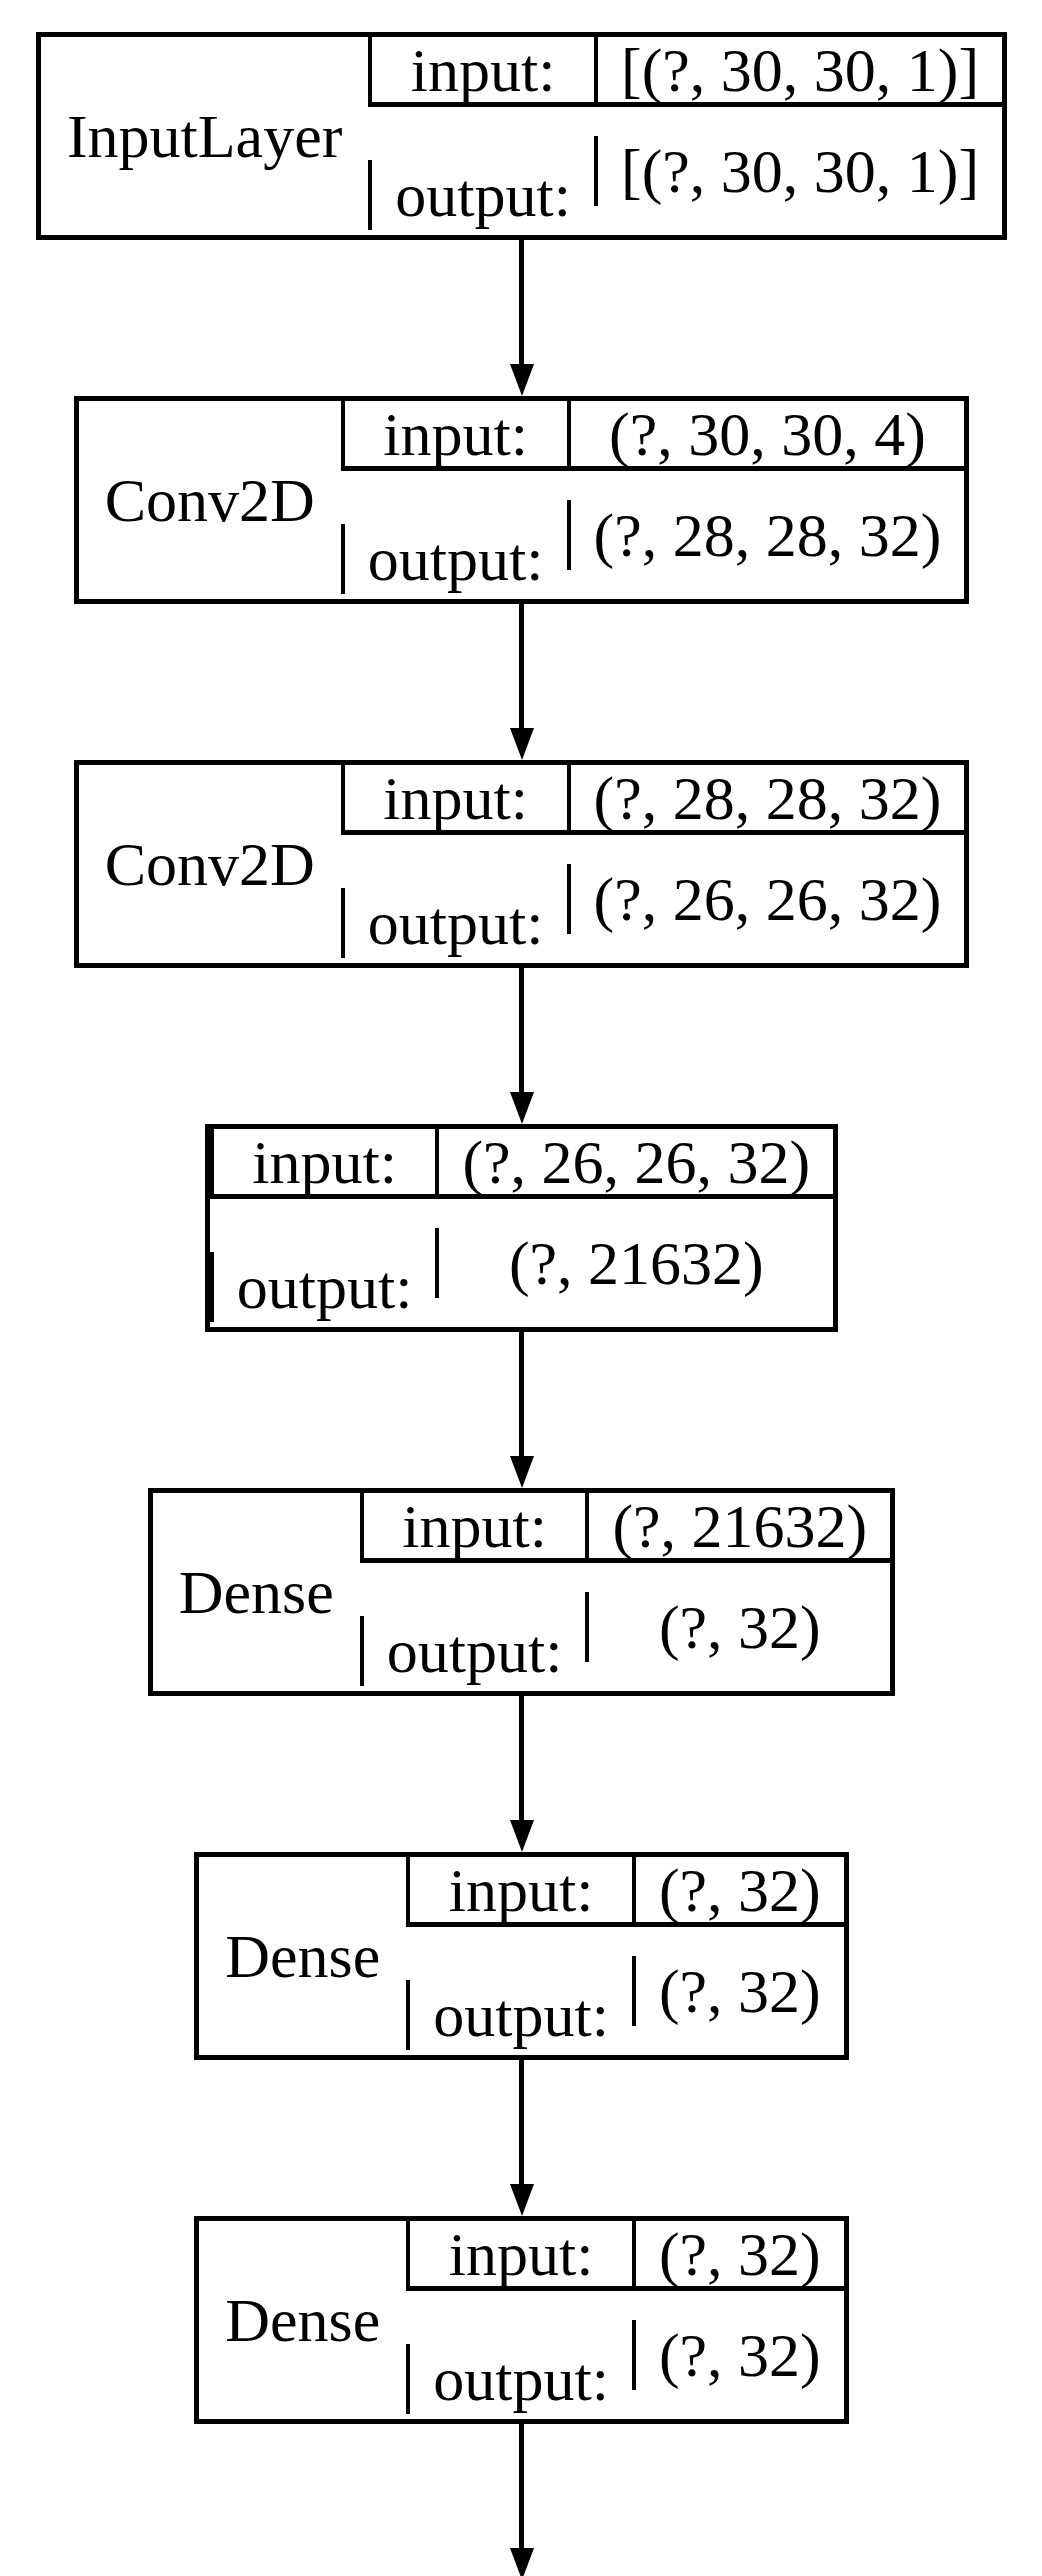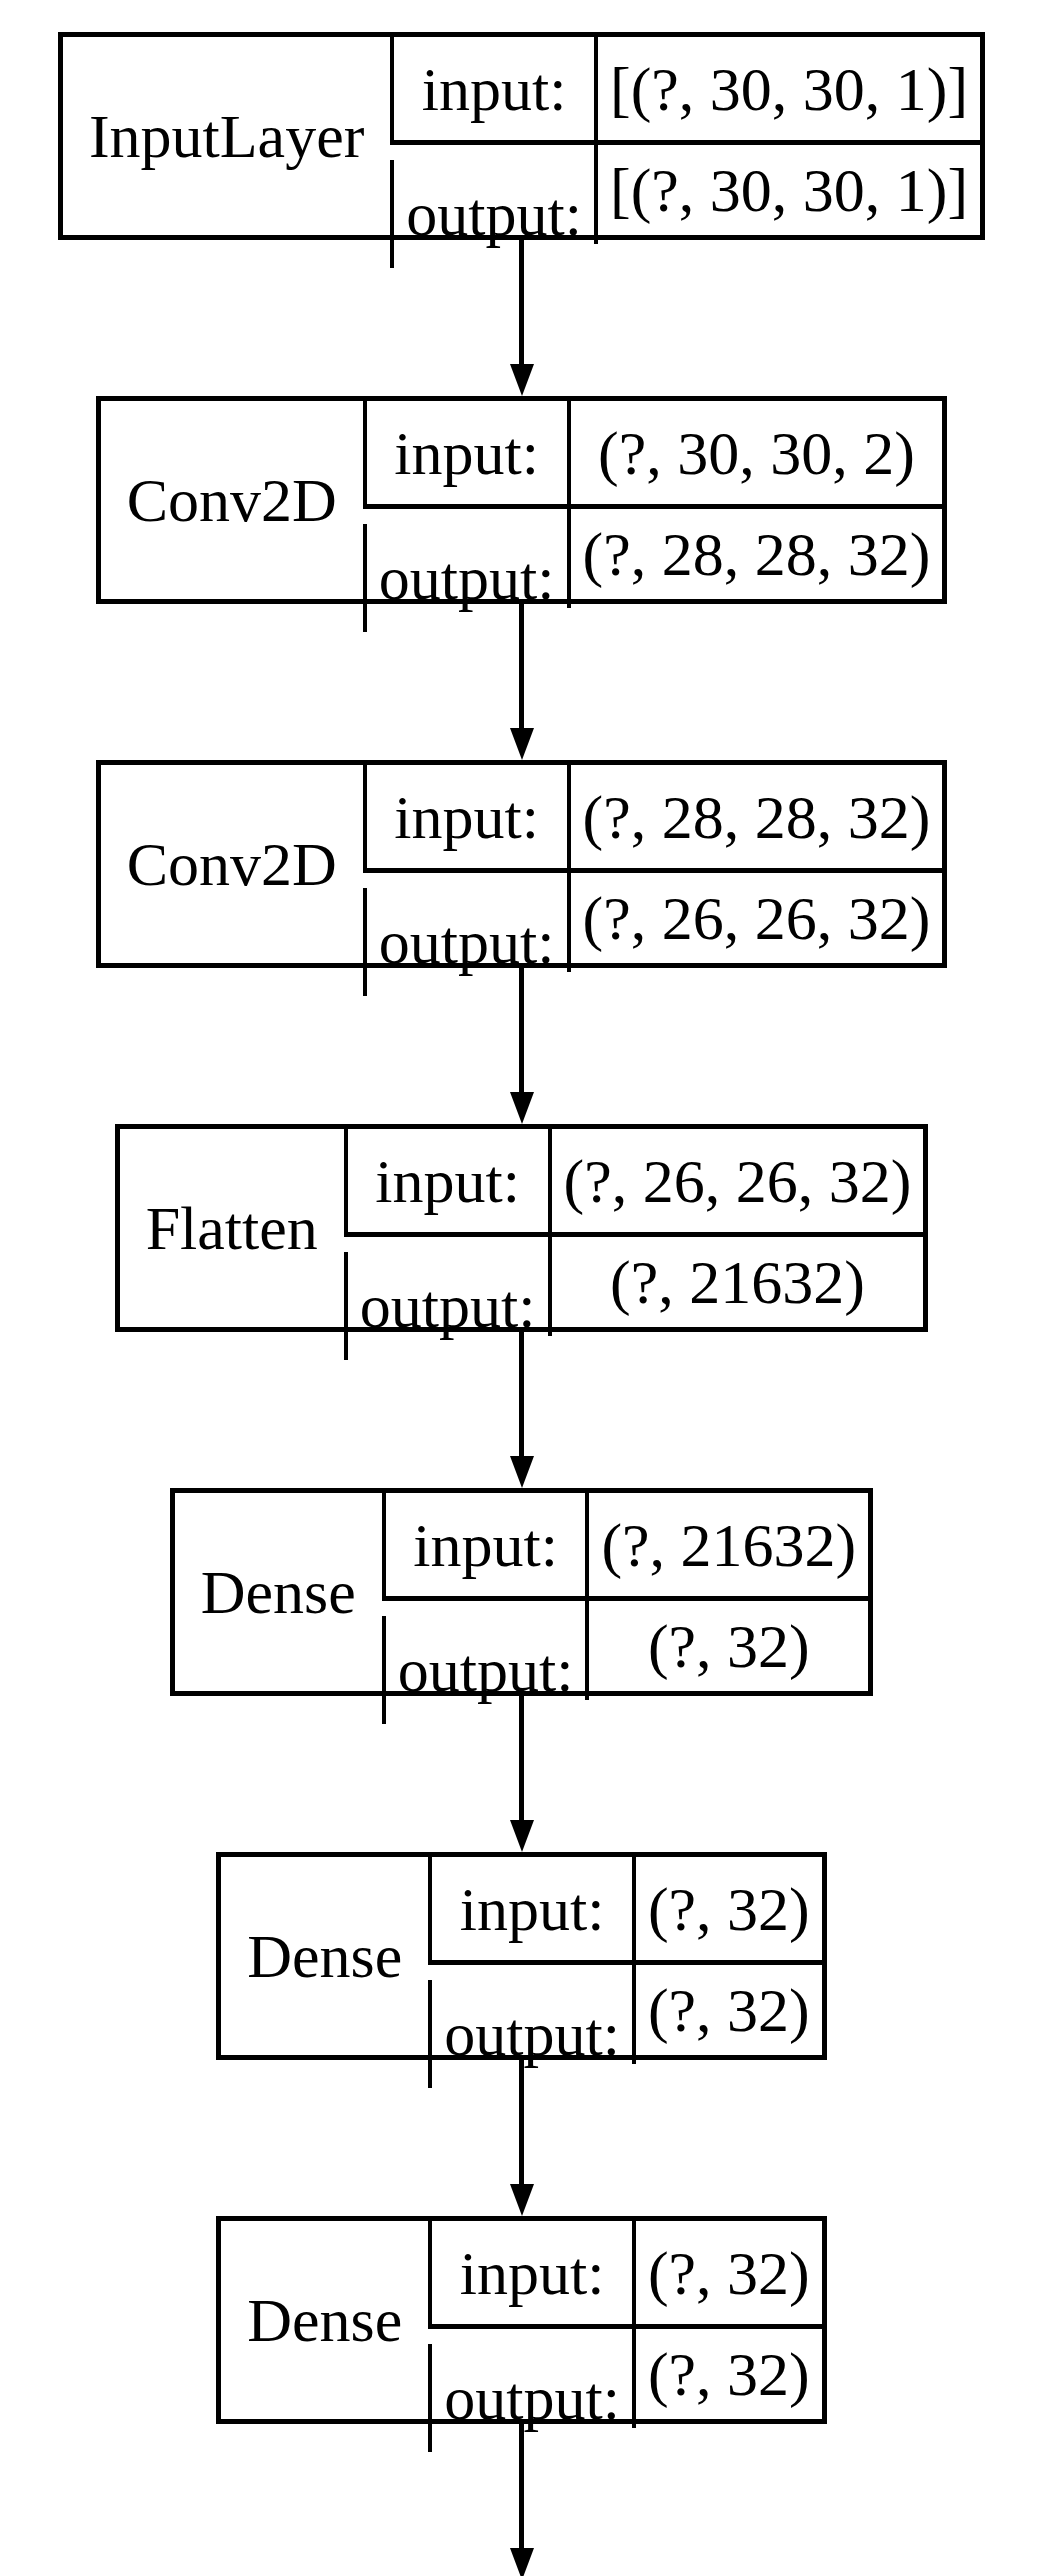--- a/index.html
+++ b/index.html
@@ -27,23 +27,23 @@
     grid-template-rows: 99px 99px;
     border: 5.2px solid #000000;
     background: #ffffff;
   }
   .cell {
     display: flex;
     align-items: center;
     justify-content: center;
     font-size: 62px;
     line-height: 1;
-    height: 108px;
+    height: 70px;
     box-sizing: border-box;
-    padding: 0 12px;
+    padding: 0 23px;
     white-space: nowrap;
   }
   .name-cell {
     grid-column: 1;
     grid-row: 1 / 3;
     height: auto;
     padding: 0 26px;
   }
   .in-lbl {
     grid-column: 2;
@@ -100,21 +100,21 @@
   </div>
 
   <div class="arrow">
     <div class="arrow-line"></div>
     <div class="arrow-head"></div>
   </div>
 
   <div class="node">
     <div class="cell name-cell">Conv2D</div>
     <div class="cell in-lbl">input:</div>
-    <div class="cell in-val">(?, 30, 30, 2)</div>
+    <div class="cell in-val">(?, 30, 30, 4)</div>
     <div class="cell out-lbl">output:</div>
     <div class="cell out-val">(?, 28, 28, 32)</div>
   </div>
 
   <div class="arrow">
     <div class="arrow-line"></div>
     <div class="arrow-head"></div>
   </div>
 
   <div class="node">
@@ -124,21 +124,20 @@
     <div class="cell out-lbl">output:</div>
     <div class="cell out-val">(?, 26, 26, 32)</div>
   </div>
 
   <div class="arrow">
     <div class="arrow-line"></div>
     <div class="arrow-head"></div>
   </div>
 
   <div class="node">
-    <div class="cell name-cell">Flatten</div>
     <div class="cell in-lbl">input:</div>
     <div class="cell in-val">(?, 26, 26, 32)</div>
     <div class="cell out-lbl">output:</div>
     <div class="cell out-val">(?, 21632)</div>
   </div>
 
   <div class="arrow">
     <div class="arrow-line"></div>
     <div class="arrow-head"></div>
   </div>

